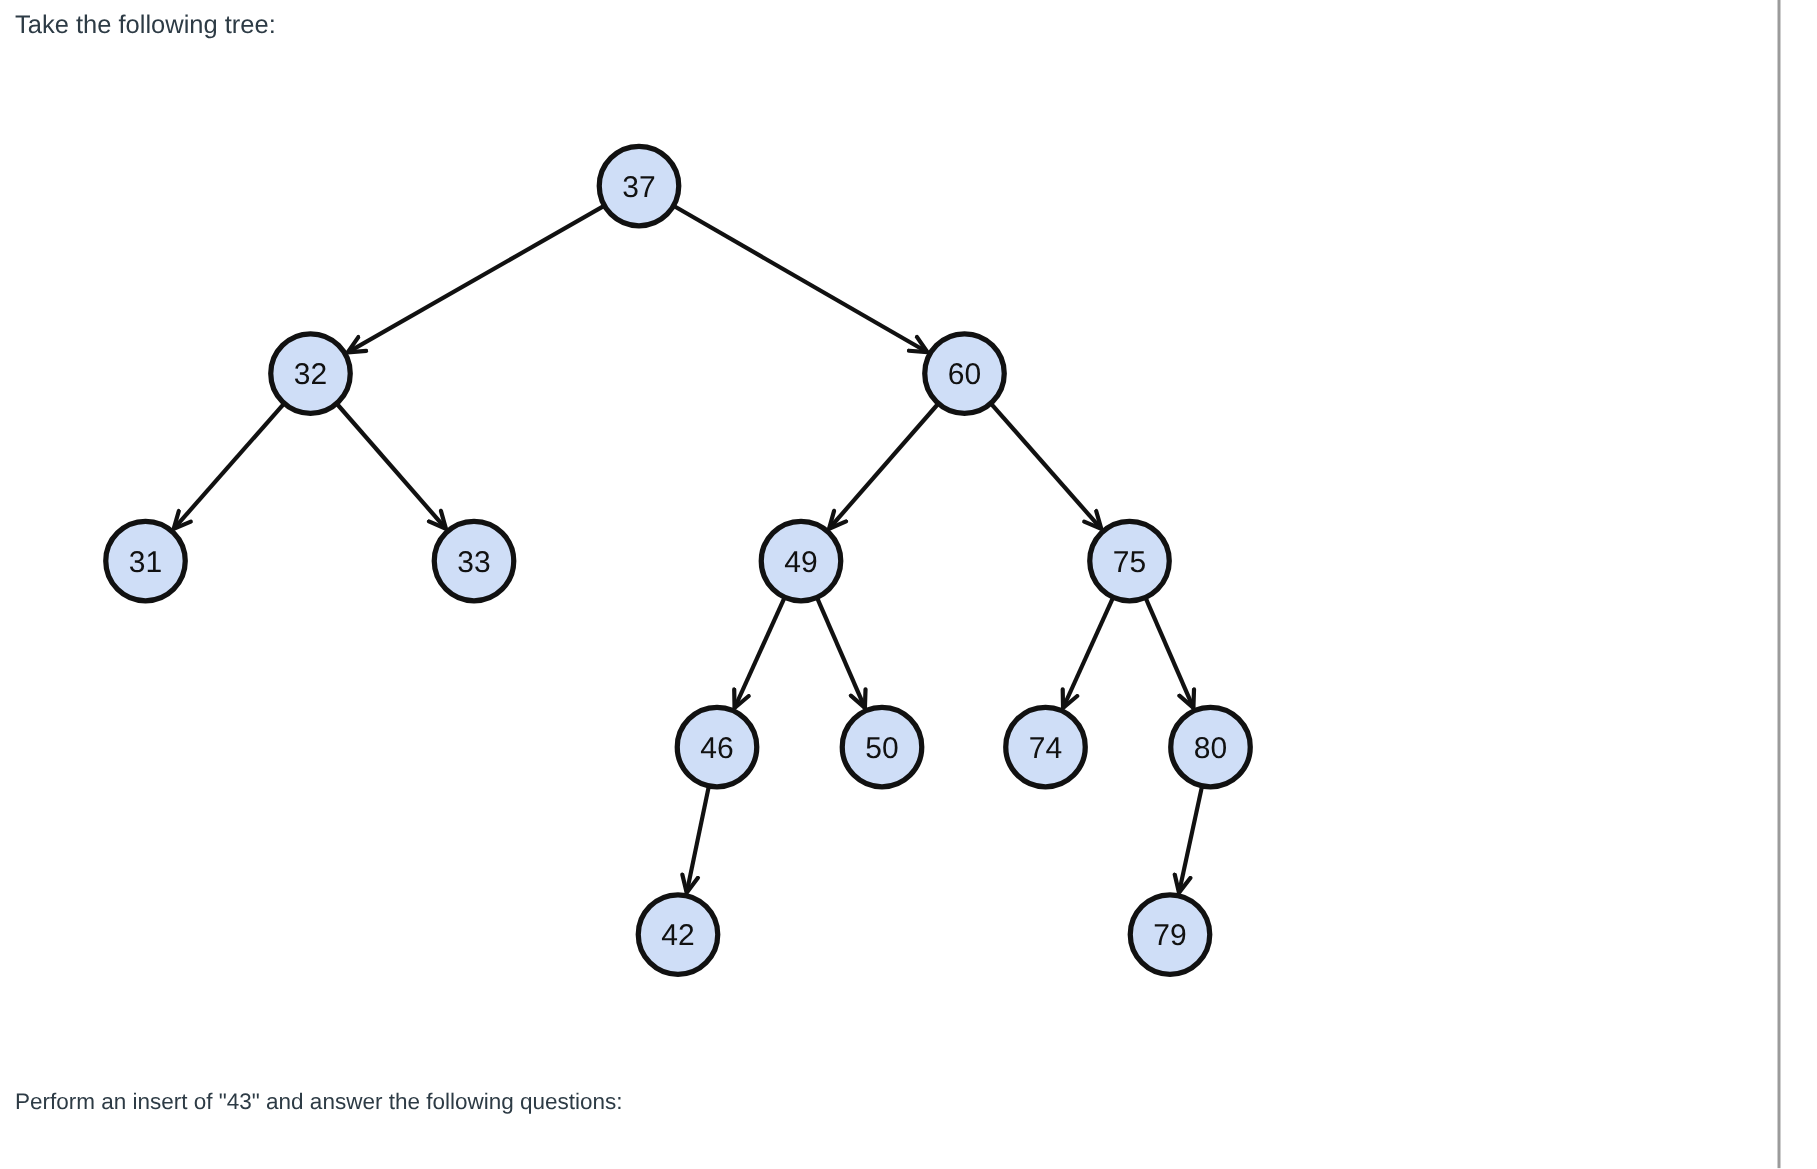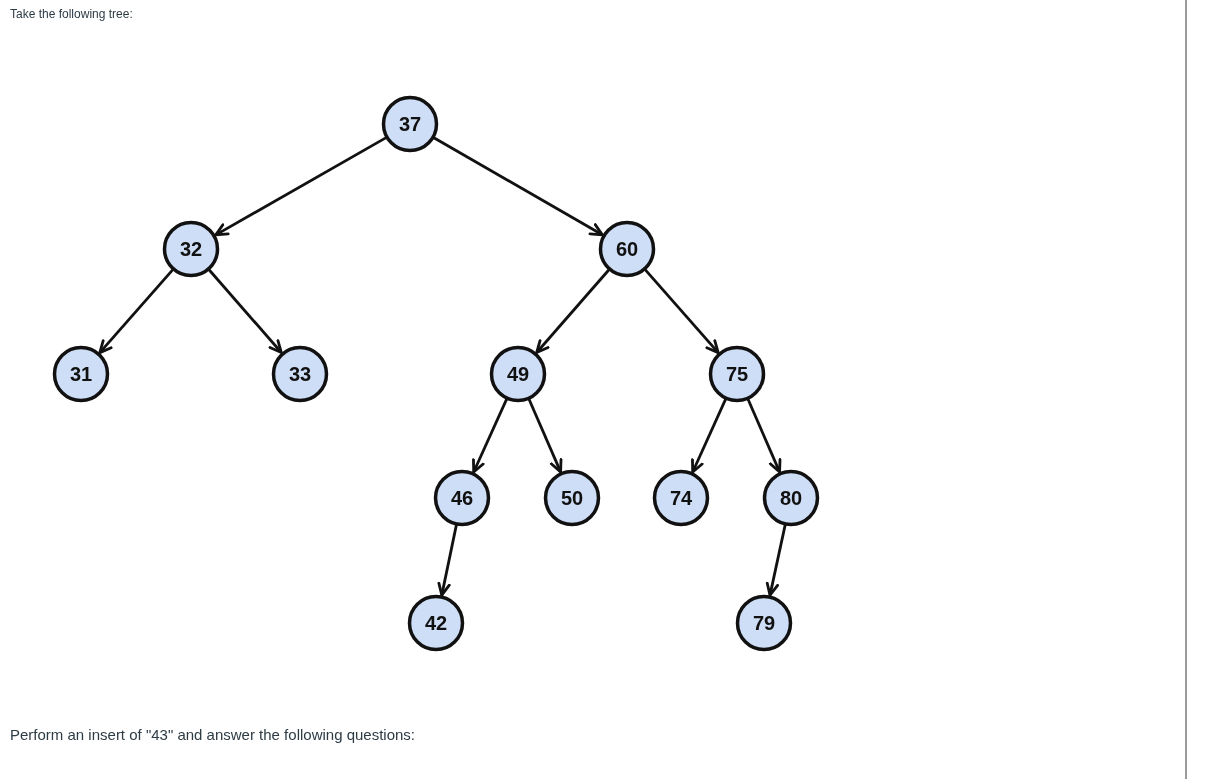--- a/index.html
+++ b/index.html
@@ -12,38 +12,37 @@
     position: relative;
     width: 1211px;
     height: 779px;
     background: #ffffff;
     overflow: hidden;
   }
   .intro-text {
     position: absolute;
     left: 10px;
     top: 7px;
-    font-size: 12px;
+    font-size: 17px;
     line-height: 1.2;
     color: #2d3b45;
     text-align: right;
   }
   .question-text {
     position: absolute;
     left: 10px;
     top: 726px;
     font-size: 15px;
     line-height: 1.2;
     color: #2d3b45;
   }
   .tree-wrap {
     position: absolute;
-    left: 0;
+    left: 16px;
     top: 0;
-    font-weight: bold;
   }
   .right-divider {
     position: absolute;
     top: 0;
     left: 1185px;
     width: 2px;
     height: 779px;
   }
   svg text {
     font-family: "Liberation Sans", "DejaVu Sans", sans-serif;

